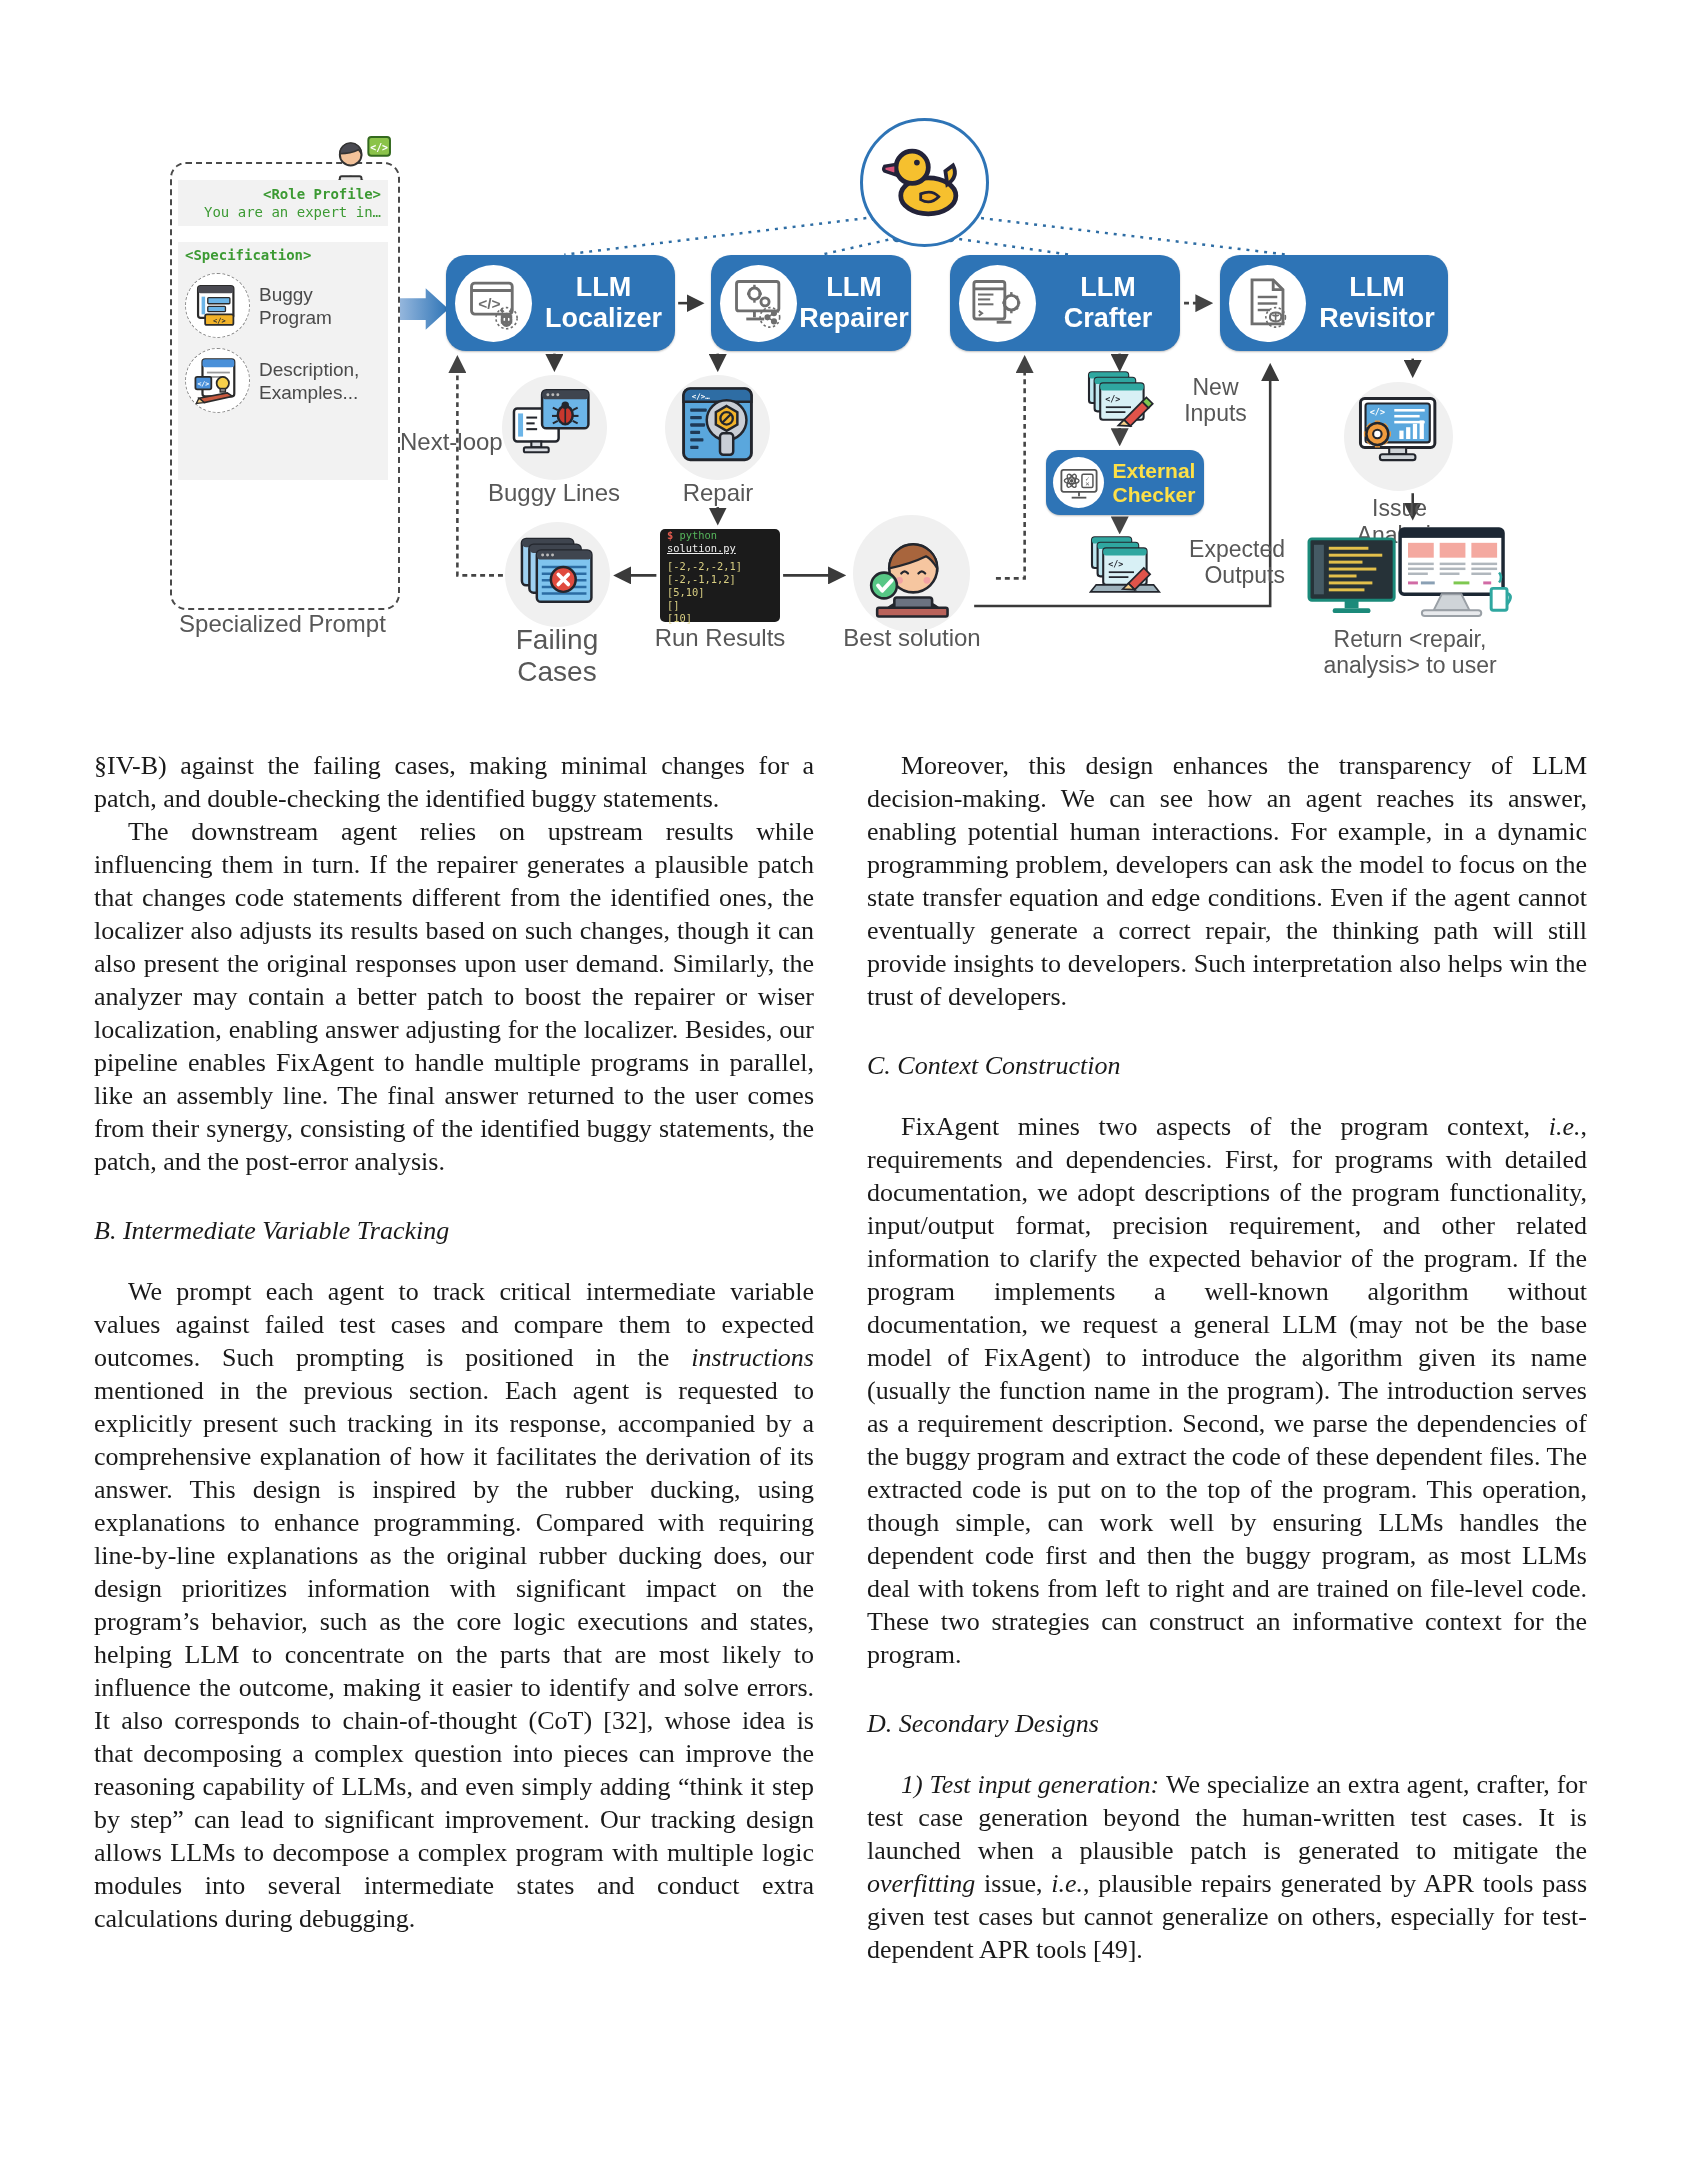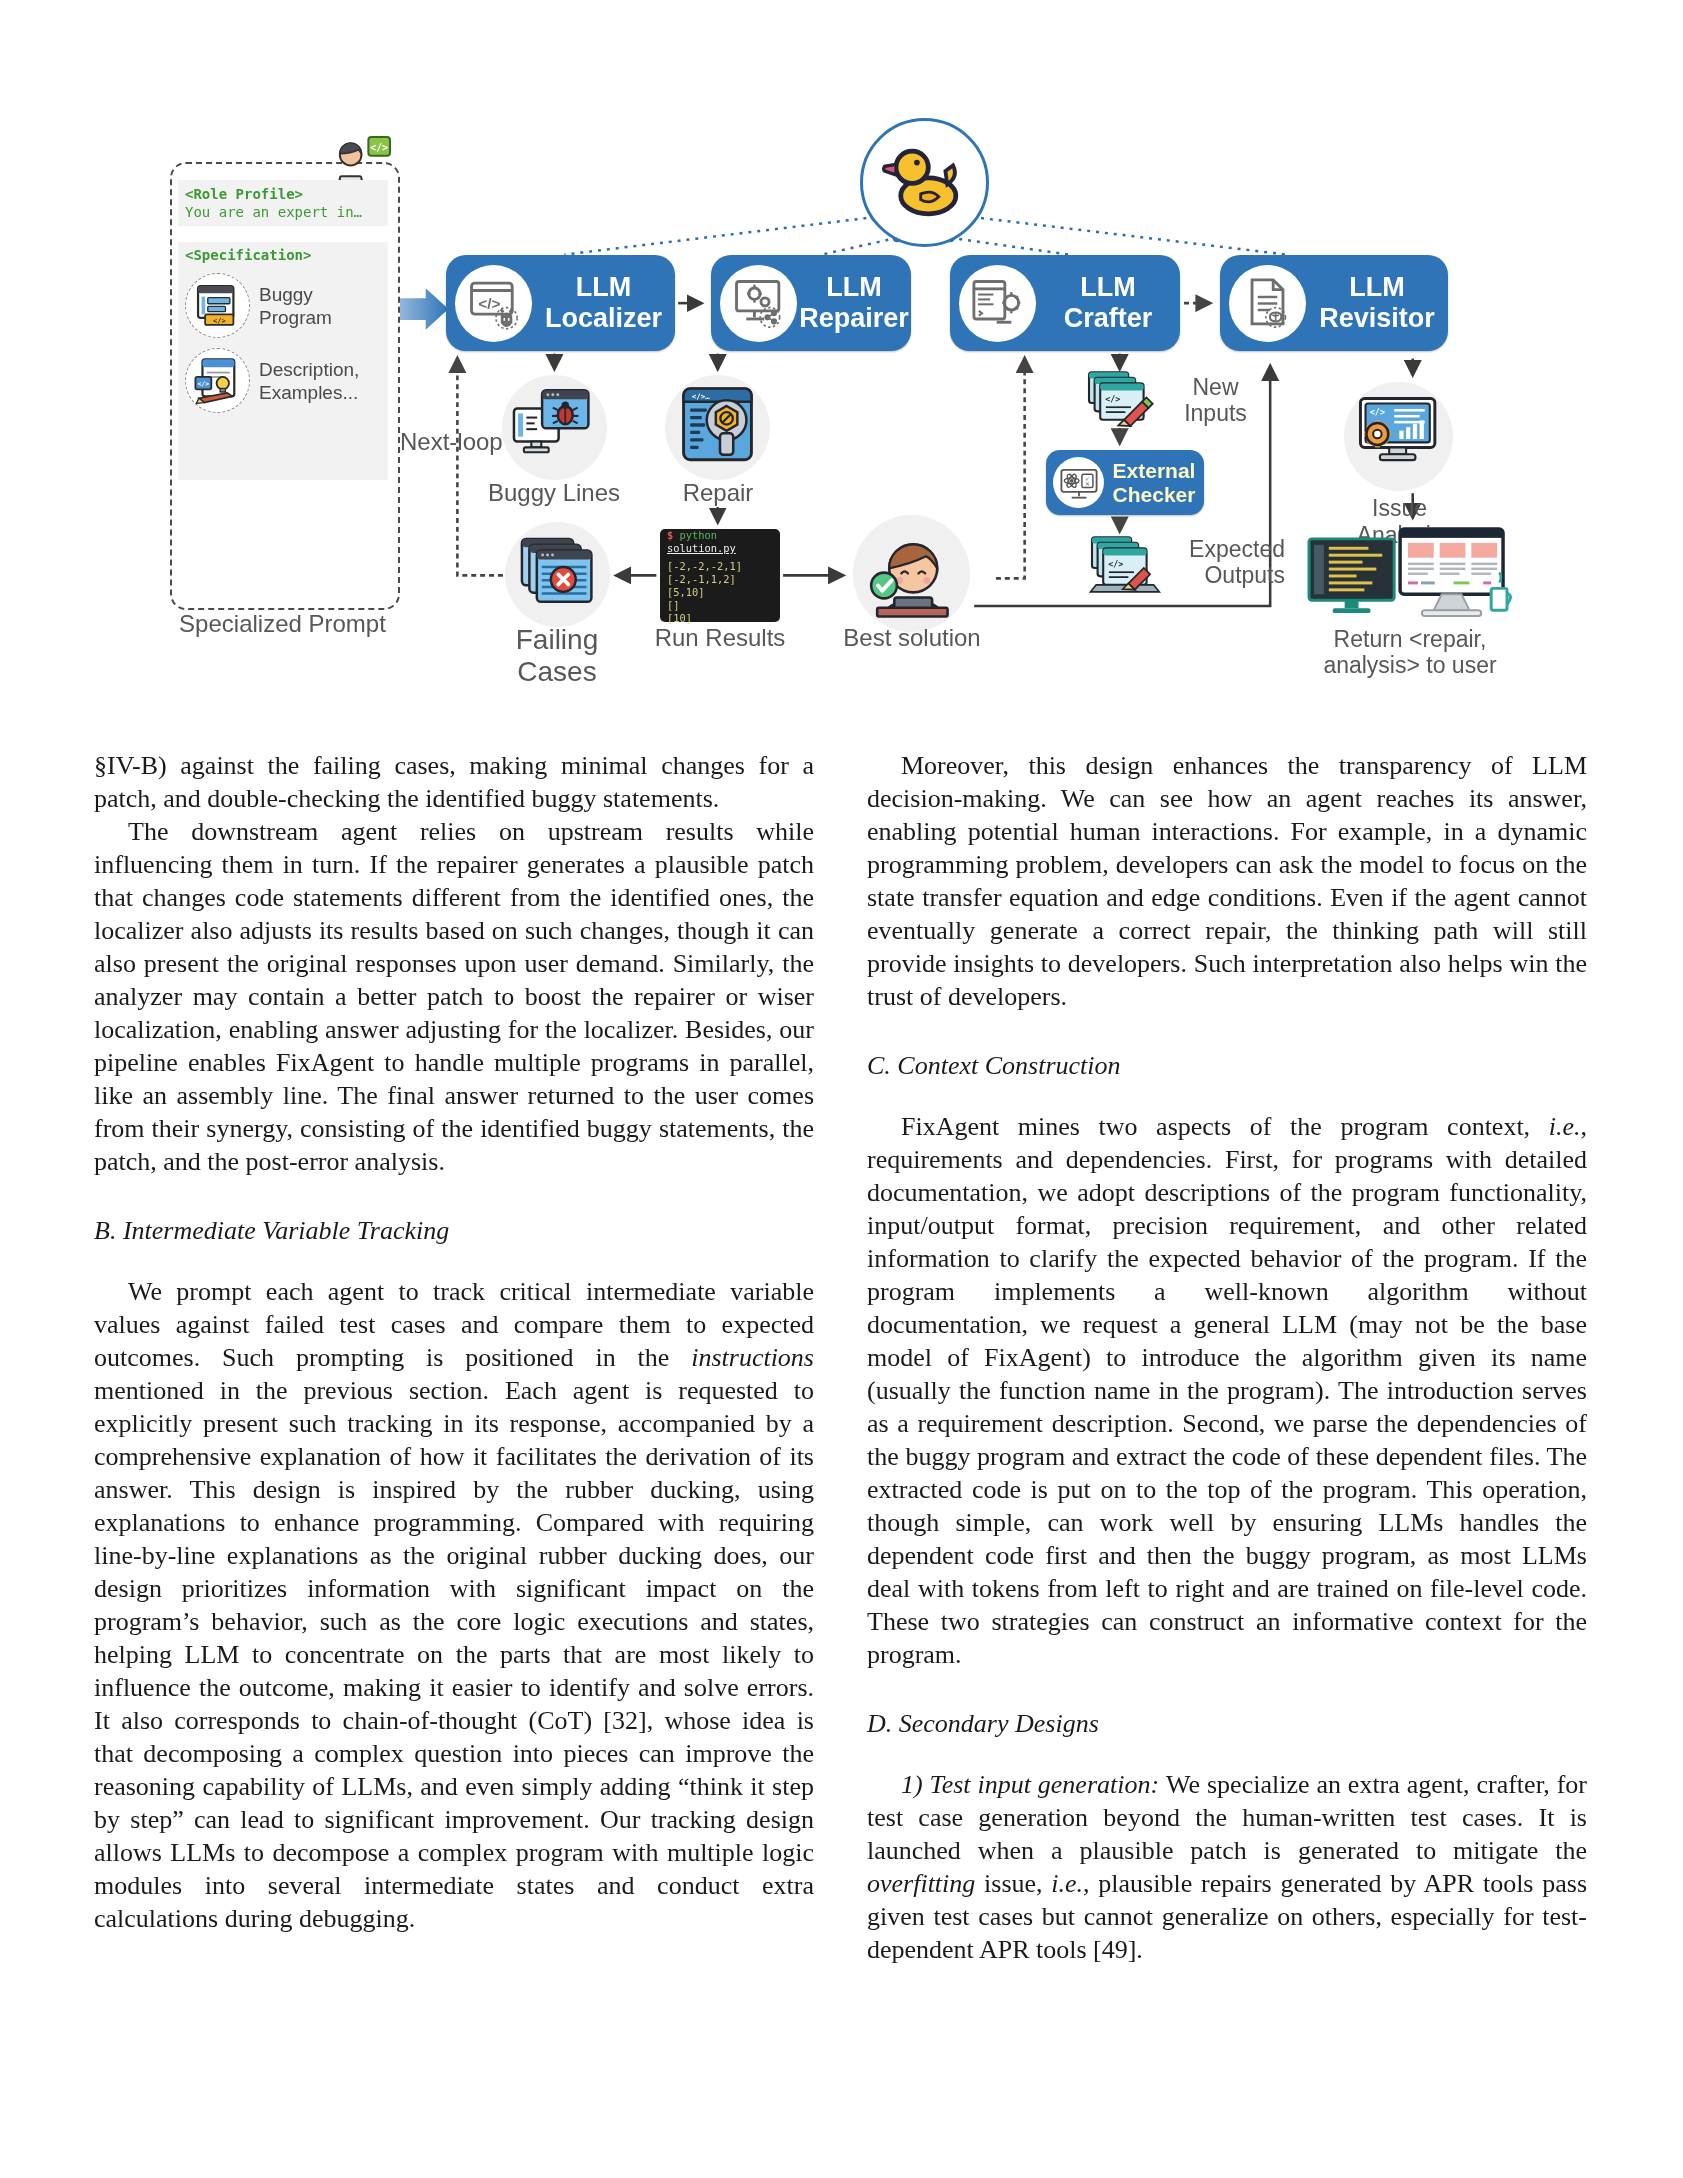--- a/index.html
+++ b/index.html
@@ -25,21 +25,21 @@
                 display:flex;align-items:center;justify-content:center;}
   .agent-text{flex:1;text-align:center;color:#fff;font-family:"Liberation Sans",sans-serif;
               font-weight:bold;font-size:27px;line-height:31px;}
   .gray-circle{background:#f0f0f0;border-radius:50%;display:flex;align-items:center;justify-content:center;}
   .terminal{background:#1b1b1b;border-radius:5px;font-family:"DejaVu Sans Mono",monospace;
             font-size:10.4px;line-height:13px;color:#d8ce82;padding:0 7px;box-sizing:border-box;}
   .term-d{color:#e05a4e;font-weight:bold;} .term-py{color:#56b65c;} .term-file{color:#f0f0f0;text-decoration:underline;}
   .checker-box{background:#2e74b6;border-radius:14px;display:flex;align-items:center;box-shadow:0 1px 2px rgba(0,0,0,.25);}
   .checker-circle{width:51px;height:51px;background:#fff;border-radius:50%;margin-left:7px;flex:0 0 51px;
                   display:flex;align-items:center;justify-content:center;}
-  .checker-text{flex:1;text-align:center;color:#fef9c3;font-family:"Liberation Sans",sans-serif;font-weight:bold;
+  .checker-text{flex:1;text-align:center;color:#fde047;font-family:"Liberation Sans",sans-serif;font-weight:bold;
                 font-size:21px;line-height:24px;}
   .duck-circle{border:3px solid #2e74b6;border-radius:50%;background:#fff;display:flex;align-items:center;justify-content:center;}
   
   .caption{position:absolute;left:0;top:681px;width:1683px;text-align:center;font-size:27px;}
   .col{position:absolute;top:749px;width:720px;font-size:26px;line-height:33px;text-align:justify;}
   .col-left{left:94px;} .col-right{left:867px;}
   .body-para{margin:0;} .body-para.indent{text-indent:34px;}
   .sec-heading{margin:36px 0 28px 0;font-size:26px;font-weight:normal;font-style:italic;}
   .it{font-style:italic;}
 </style>
@@ -108,21 +108,21 @@
         <rect x="42" y="2" width="22" height="19" rx="3" fill="#8bc34a" stroke="#33691e" stroke-width="2"></rect>
         <text x="53" y="16" font-family="DejaVu Sans Mono,monospace" font-size="10" font-weight="bold" fill="#fff" text-anchor="middle">&lt;/&gt;</text>
         <circle cx="24" cy="20" r="11" fill="#f3c29a" stroke="#333" stroke-width="2"></circle>
         <path d="M13,19 a11,11 0 0 1 22,0 l-3,-4 q-8,4 -19,4 z" fill="#4a4a52" stroke="#333" stroke-width="1.5"></path>
         <path d="M7,50 q17,-15 34,0 l0,6 l-34,0 z" fill="#4aa3c7" stroke="#333" stroke-width="2"></path>
         <rect x="13" y="42" width="22" height="13" rx="2" fill="#e8e8e8" stroke="#333" stroke-width="2"></rect>
         <circle cx="24" cy="48" r="1.6" fill="#333"></circle>
       </svg>
     </div>
 
-    <div class="abs pblock role-block" style="left:178px;top:180px;width:210px;">
+    <div class="abs pblock role-block" style="left:178px;top:180px;width:210px;text-align:right;">
       <span class="g b">&lt;Role Profile&gt;</span><br>
       <span class="g">You are an expert in…</span>
     </div>
 
     <div class="abs pblock" style="left:178px;top:242px;width:210px;height:238px;">
       <div class="g spec-title">&lt;Specification&gt;</div>
       <div class="spec-row">
         <div class="spec-circle">
           <svg viewBox="0 0 60 60" width="53" height="53">
             <rect x="8" y="8" width="40" height="36" rx="3" fill="#fff" stroke="#2b2b2b" stroke-width="2.5"></rect>

